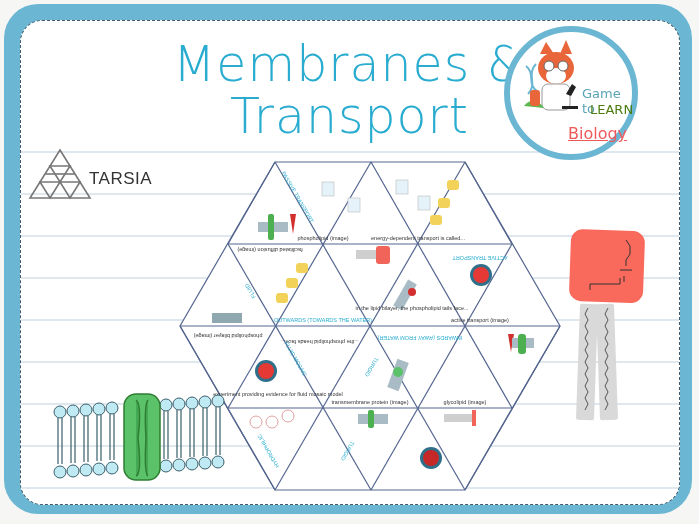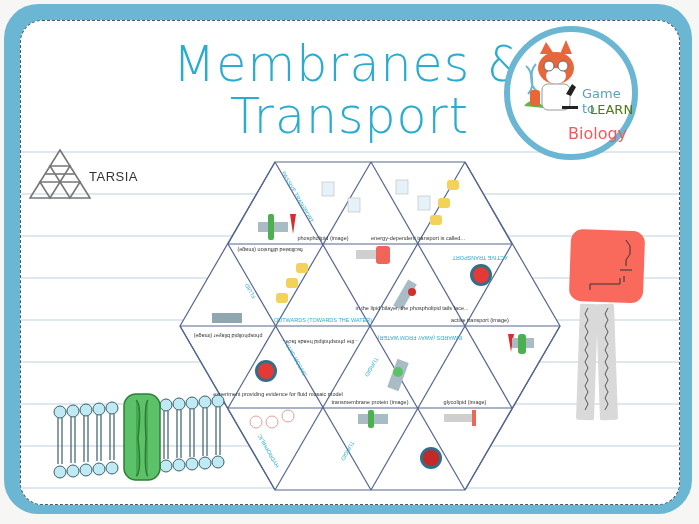--- a/index.html
+++ b/index.html
@@ -3,21 +3,21 @@
 <meta charset="utf-8">
 <style>
   html, body { margin:0; padding:0; }
   body { width:699px; height:524px; background:#f6f6f4; position:relative; overflow:hidden; font-family:"Liberation Sans", sans-serif; }
   .frame { position:absolute; left:4px; top:4px; width:688px; height:510px; background:#6bb6d2; border-radius:34px; }
   .paper { position:absolute; left:20px; top:20px; width:658px; height:483px; background:#fff; border-radius:22px; border:1.5px dashed #3f5a6a; overflow:hidden; }
   .rule { position:absolute; left:0; right:0; height:2px; background:#dfe7ef; }
   .title { position:absolute; left:0; width:100%; text-align:center; color:#29acd0; font-family:"DejaVu Sans", sans-serif; font-weight:300; font-size:49px; line-height:54px; letter-spacing:1px; }
   .logo { position:absolute; left:504px; top:26px; width:134px; height:134px; border-radius:50%; border:6px solid #6bb6d2; background:#fff; box-sizing:border-box; }
   .logo-text { position:absolute; font-family:"DejaVu Sans", sans-serif; }
-  .tarsia-label { position:absolute; left:89px; top:169px; font-size:13px; color:#333; letter-spacing:0.5px; }
+  .tarsia-label { position:absolute; left:89px; top:169px; font-size:17px; color:#333; letter-spacing:0.5px; }
   svg { position:absolute; }
   .tri-text { font-family:"Liberation Sans", sans-serif; font-size:5.5px; fill:#333; }
   .tri-key { font-family:"Liberation Sans", sans-serif; font-size:5.5px; fill:#29acd0; }
 </style>
 </head>
 <body>
 
 <div class="frame"></div>
 <div class="paper">
   <div class="rule" style="top:130px"></div>
@@ -47,21 +47,21 @@
     <circle cx="53" cy="34" r="5" fill="#fff" stroke="#666" stroke-width="1"></circle>
 
     <rect x="32" y="52" width="28" height="26" rx="6" fill="#fff" stroke="#999" stroke-width="1"></rect>
     <path d="M14 74 Q 24 62 34 76 Z" fill="#5cb84c"></path>
     <rect x="20" y="58" width="10" height="16" rx="3" fill="#e8663a"></rect>
 
     <path d="M56 62 l6 -10 l4 3 l-5 9 z M52 74 h16 v3 h-16z" fill="#222"></path>
   </svg>
   <div class="logo-text" style="left:72px;top:54px;font-size:13px;color:#5aa3b6;">Game to</div>
   <div class="logo-text" style="left:80px;top:70px;font-size:13px;color:#4d7c0f;">LEARN</div>
-  <div class="logo-text" style="left:58px;top:92px;font-size:16px;color:#ee5a5a;">Biology</div>
+  <div class="logo-text" style="left:58px;top:92px;font-size:16px;color:#ee5a5a;text-decoration:underline;">Biology</div>
 </div>
 
 <svg width="64" height="52" viewBox="0 0 64 52" style="left:28px;top:148px">
   <g fill="none" stroke="#777" stroke-width="1.6">
     <polygon points="32,2 62,50 2,50"></polygon>
     <polygon points="22,18 42,18 32,34"></polygon>
     <polygon points="12,34 32,34 22,50"></polygon>
     <polygon points="32,34 52,34 42,50"></polygon>
     <line x1="17" y1="26" x2="47" y2="26"></line>
   </g>

